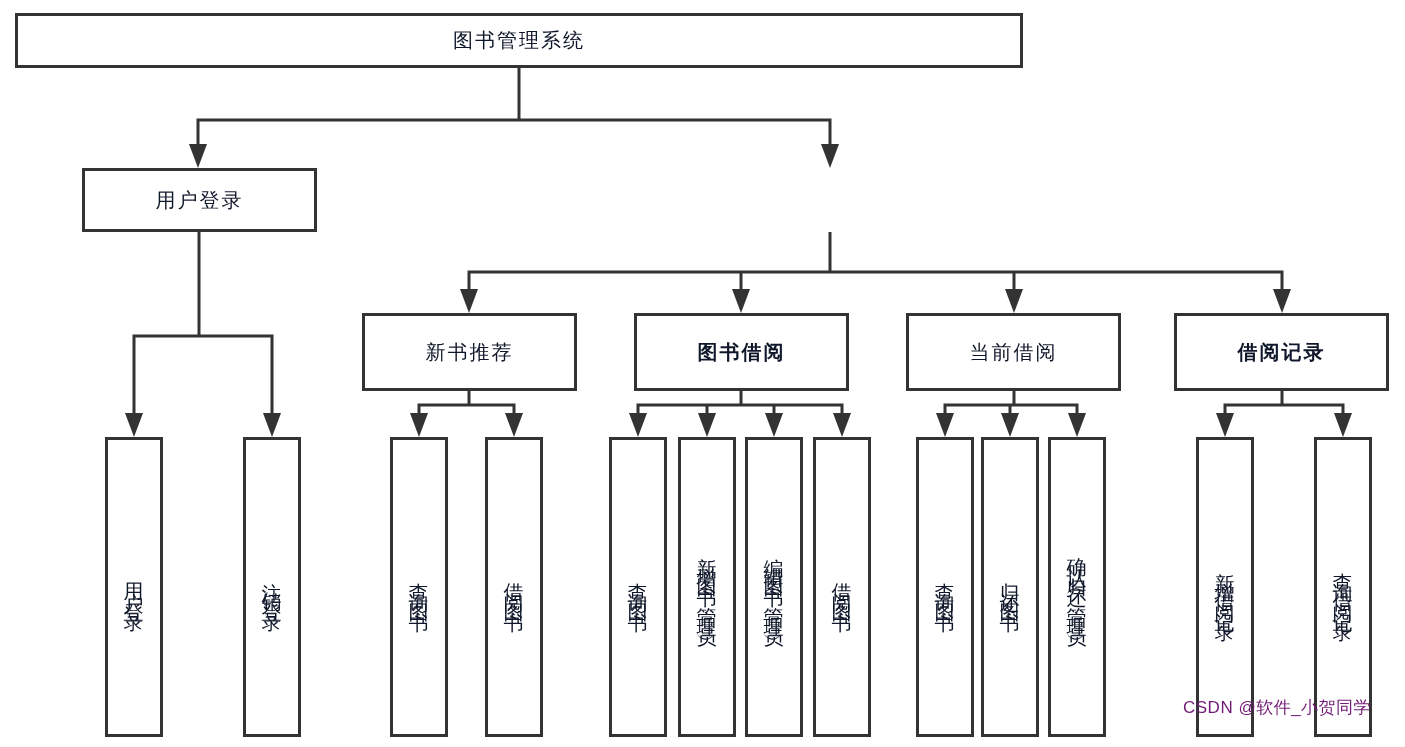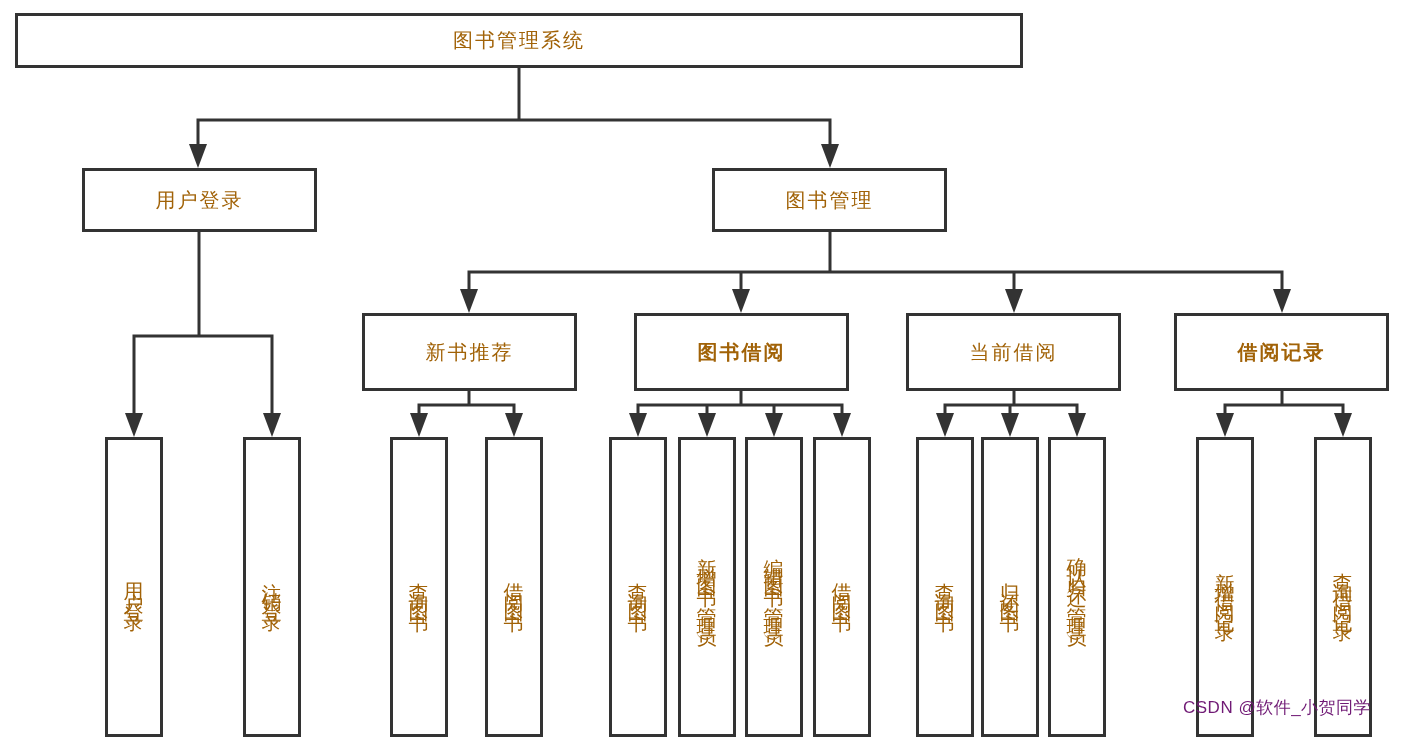--- a/index.html
+++ b/index.html
@@ -25,21 +25,21 @@
   .node {
     position: absolute;
     box-sizing: border-box;
     background: #ffffff;
     border: 3px solid #333333;
     display: flex;
     align-items: center;
     justify-content: center;
     font-size: 20px;
     letter-spacing: 2px;
-    color: #a16207;
+    color: #0f172a;
   }
   .node.root   { left: 15px;  top: 13px;  width: 1008px; height: 55px; }
   .node.lvl2   { top: 168px; width: 235px; height: 64px; }
   .node.lvl3   { top: 313px; width: 215px; height: 78px; }
   .node.leaf {
     top: 437px;
     width: 58px;
     height: 300px;
     writing-mode: vertical-rl;
     text-orientation: mixed;
@@ -121,23 +121,20 @@
     </g>
   </svg>
 
   <div class="node root">
     <span>图书管理系统</span>
   </div>
 
   <div class="node lvl2" style="left:82px;">
     <span>用户登录</span>
   </div>
-  <div class="node lvl2" style="left:712px;">
-    <span>图书管理</span>
-  </div>
 
   <div class="node lvl3" style="left:362px;">
     <span>新书推荐</span>
   </div>
   <div class="node lvl3" style="left:634px;font-weight:bold;">
     <span>图书借阅</span>
   </div>
   <div class="node lvl3" style="left:906px;justify-content:center;">
     <span>当前借阅</span>
   </div>

